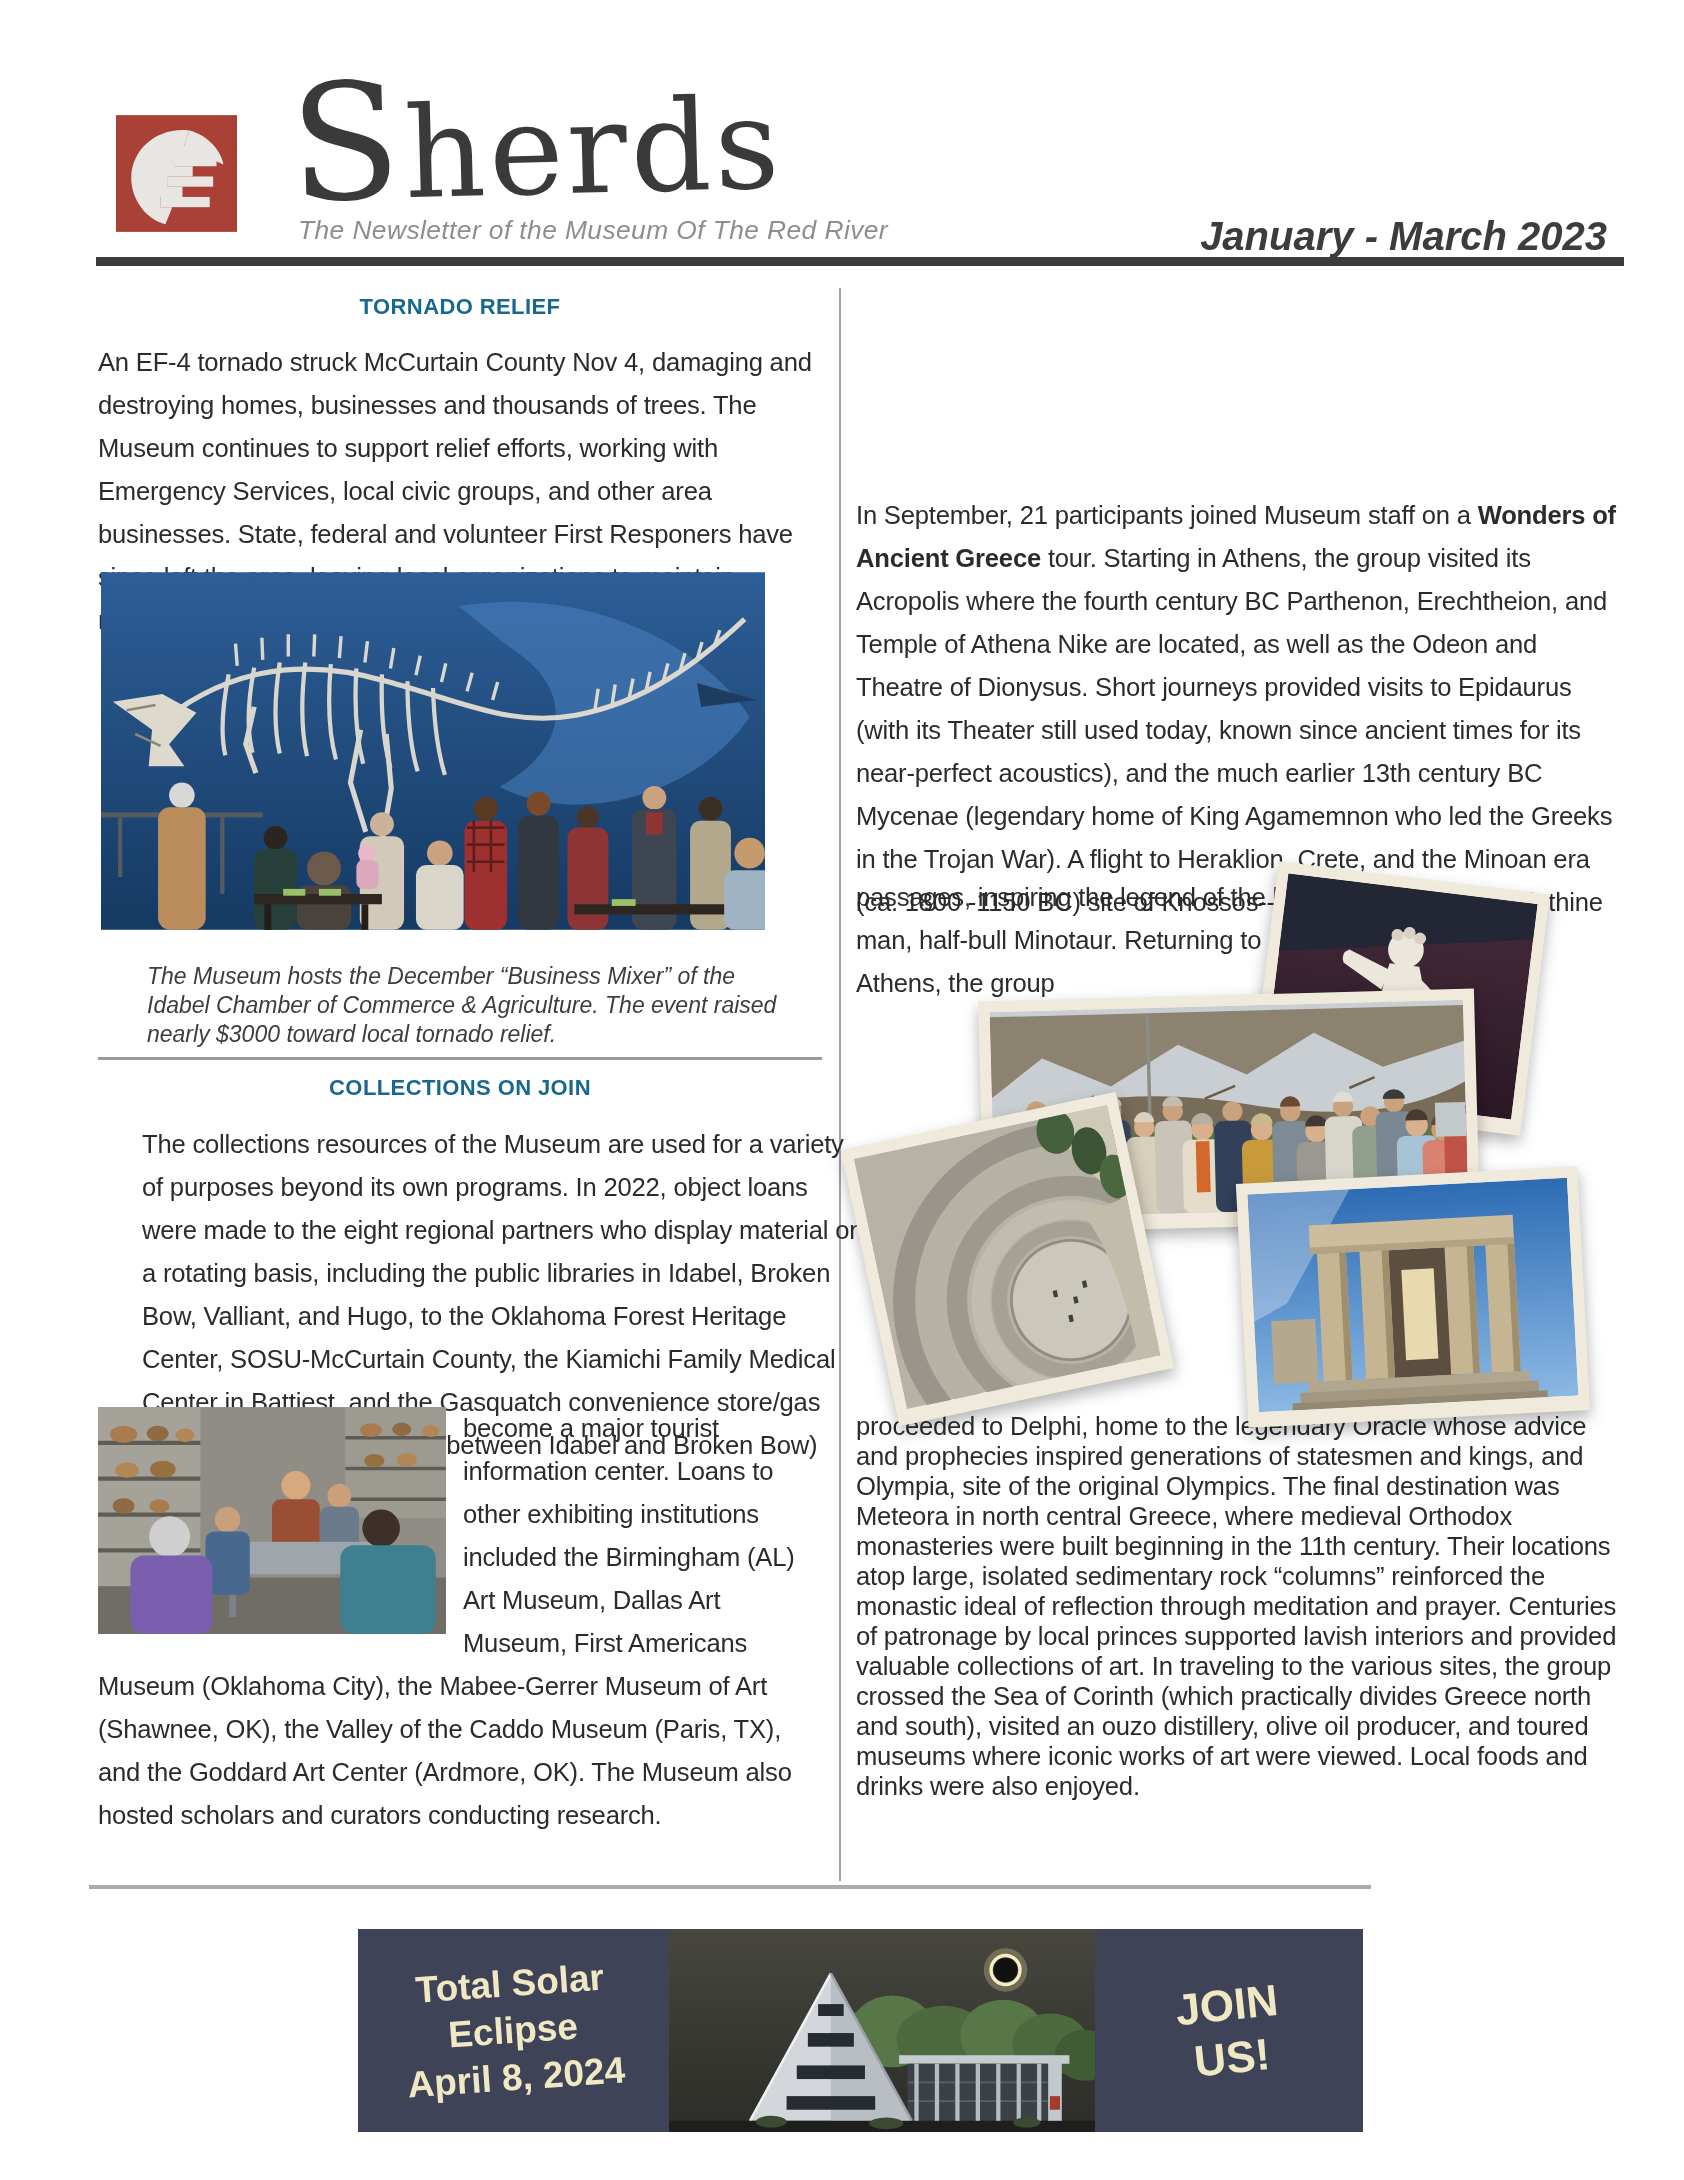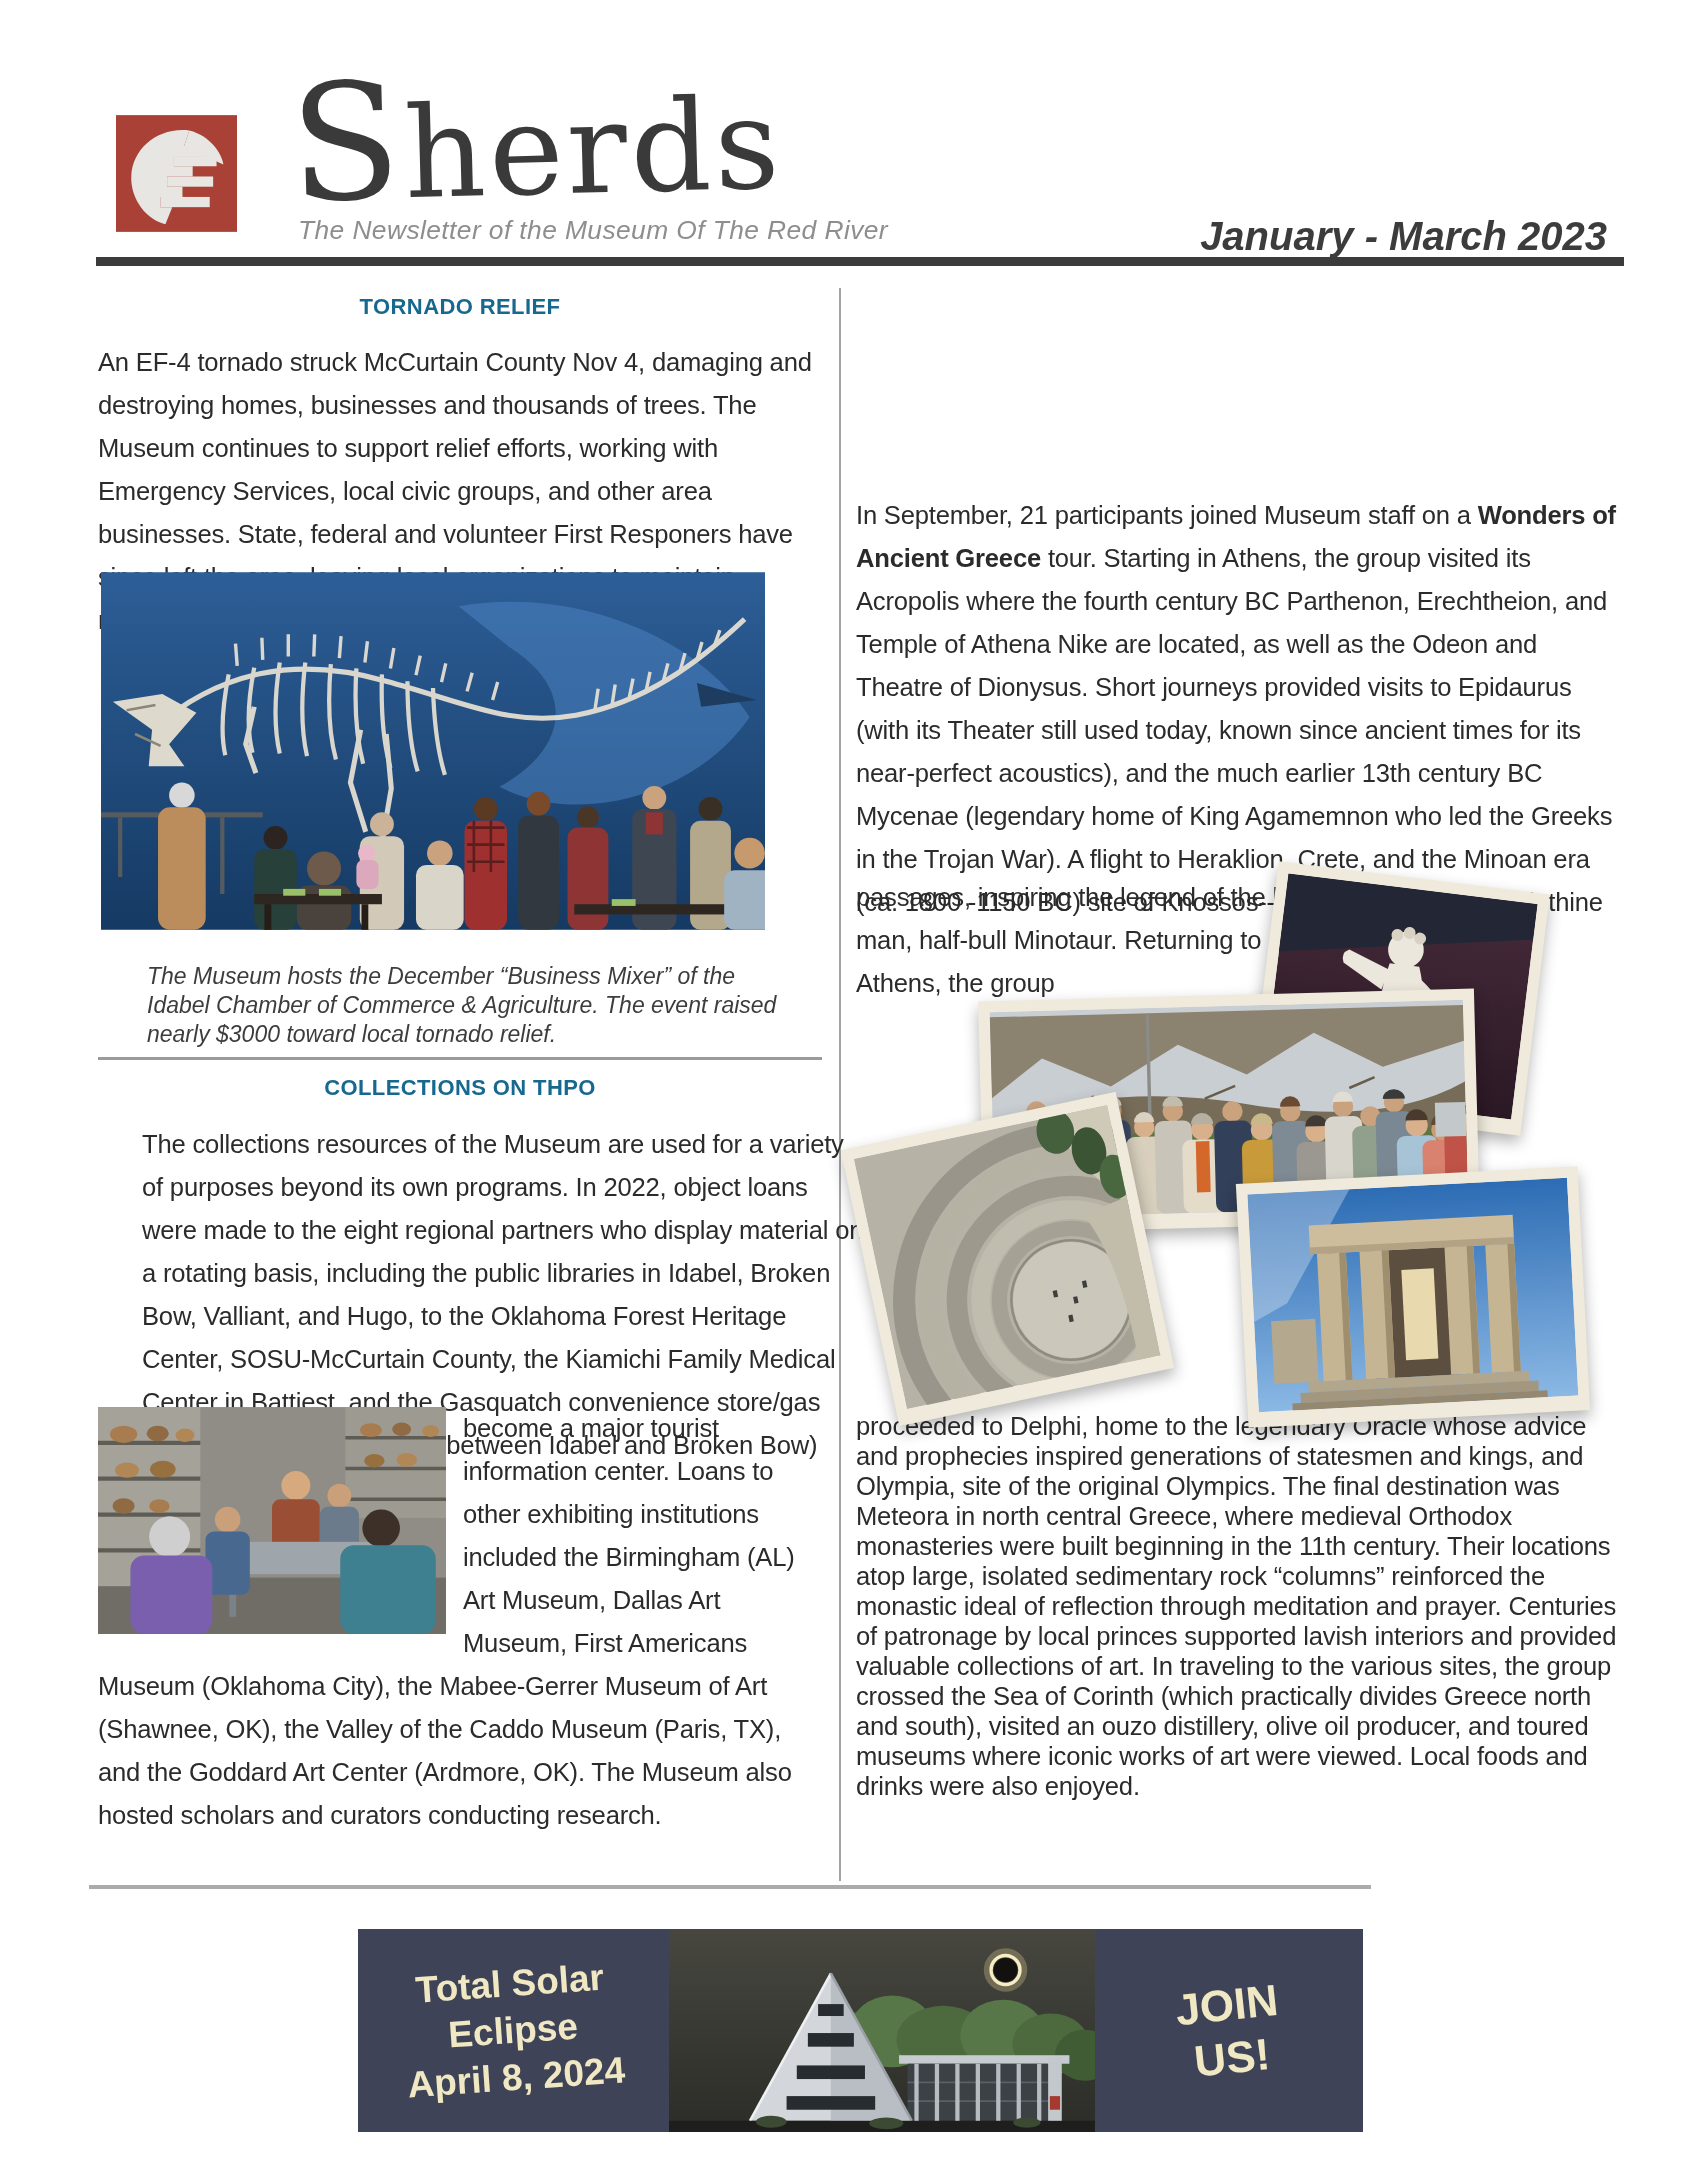--- a/index.html
+++ b/index.html
@@ -152,21 +152,21 @@
       <rect x="214" y="372" width="26" height="8" fill="#9ac06a"></rect>
         <rect x="256" y="372" width="26" height="8" fill="#9ac06a"></rect>
       <rect x="556" y="390" width="176" height="12" fill="#2e2620"></rect>
         <rect x="600" y="384" width="28" height="8" fill="#9ac06a"></rect>
       <rect x="900" y="0" width="0" height="0" fill="none"></rect>
     </svg>
   </div>
   <p class="caption dino-caption">The Museum hosts the December “Business Mixer” of the Idabel Chamber of Commerce &amp; Agriculture. The event raised nearly $3000 toward local tornado relief.</p>
 
   <div class="rule-mid"></div>
-  <h2 class="col-heading collections-head">COLLECTIONS ON THPO</h2>
+  <h2 class="col-heading collections-head">COLLECTIONS ON JOIN</h2>
   <p class="body-text collections-body1">The collections resources of the Museum are used for a variety of purposes beyond its own programs. In 2022, object loans were made to the eight regional partners who display material on a rotating basis, including the public libraries in Idabel, Broken Bow, Valliant, and Hugo, to the Oklahoma Forest Heritage Center, SOSU-McCurtain County, the Kiamichi Family Medical Center in Battiest, and the Gasquatch convenience store/gas station/ restaurant (located between Idabel and Broken Bow) which has</p>
 
   <div class="collections-flow">
     <div class="collections-photo-block">
       
       <span>
       <svg class="collections-photo" viewBox="0 0 408 266">
         <rect width="408" height="266" fill="#8f8d85"></rect>
         <rect y="200" width="408" height="66" fill="#6f6d66"></rect>
         <g>

